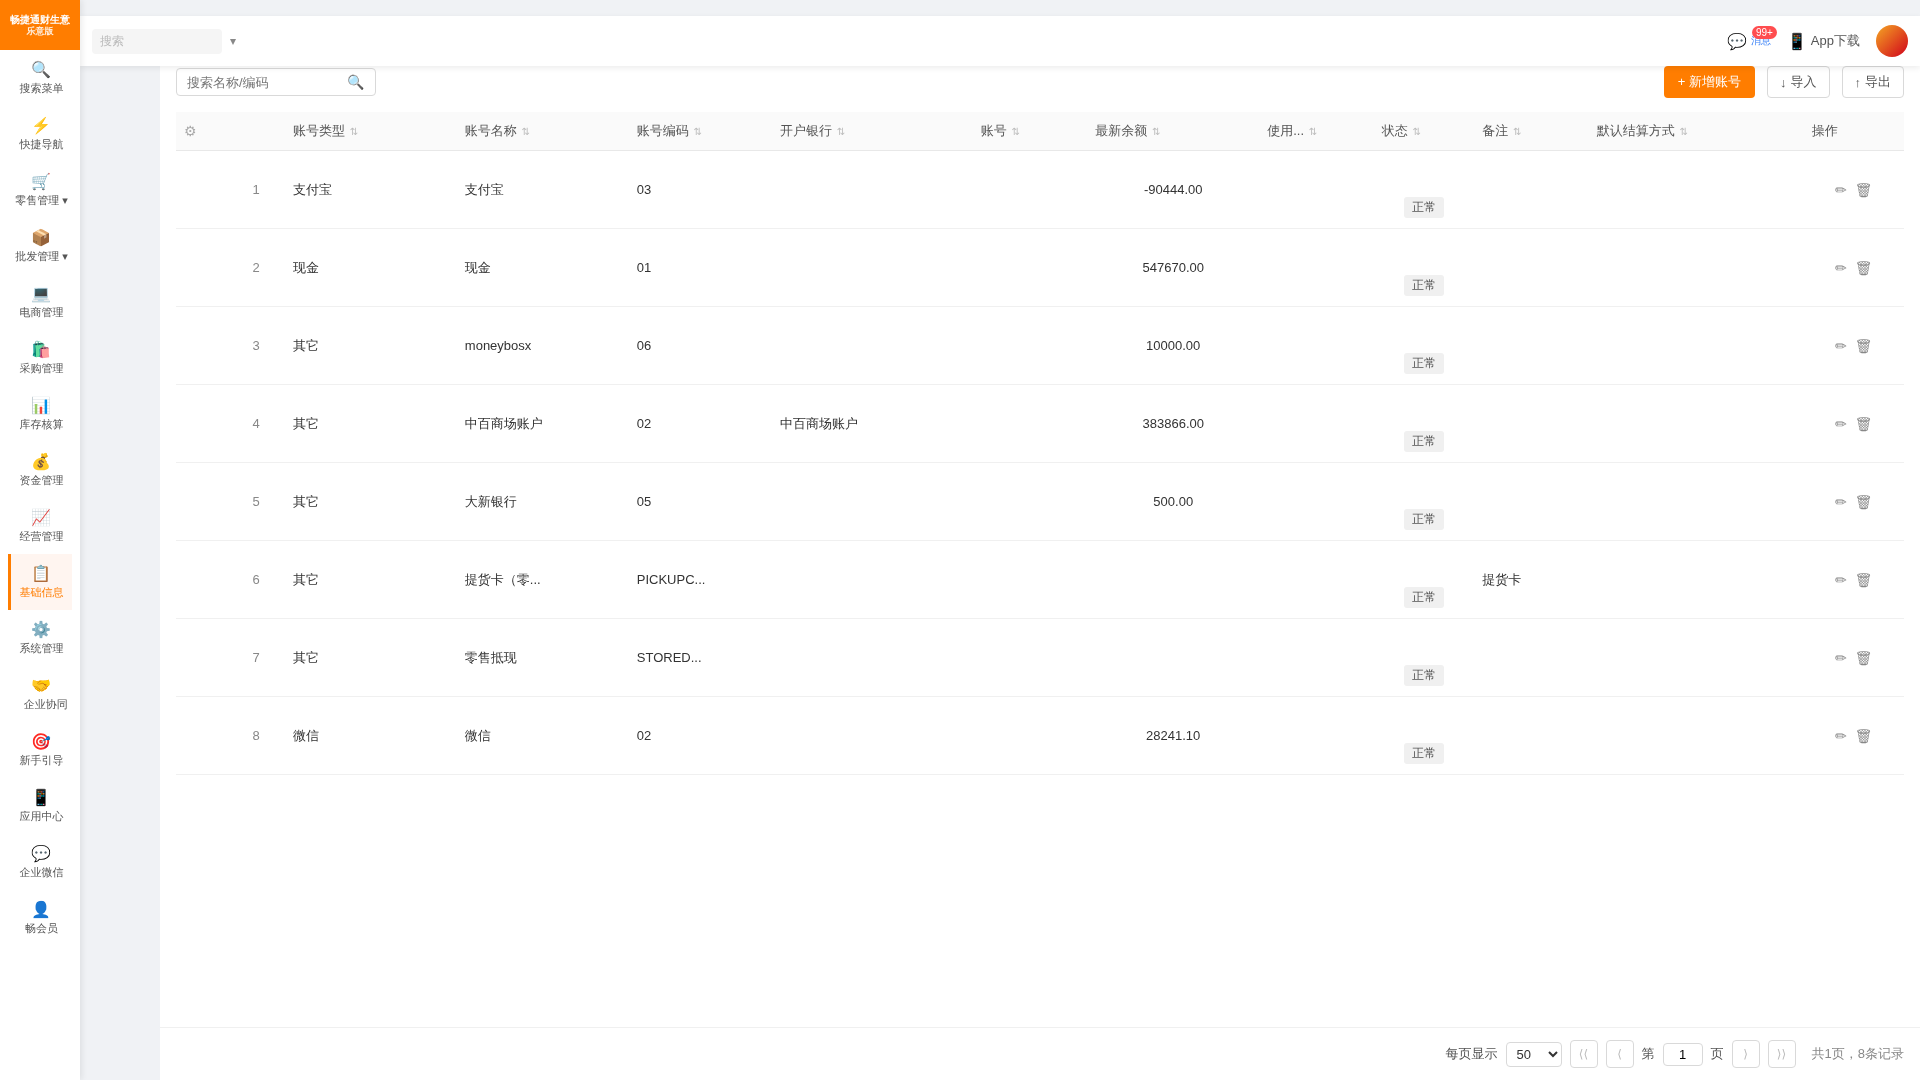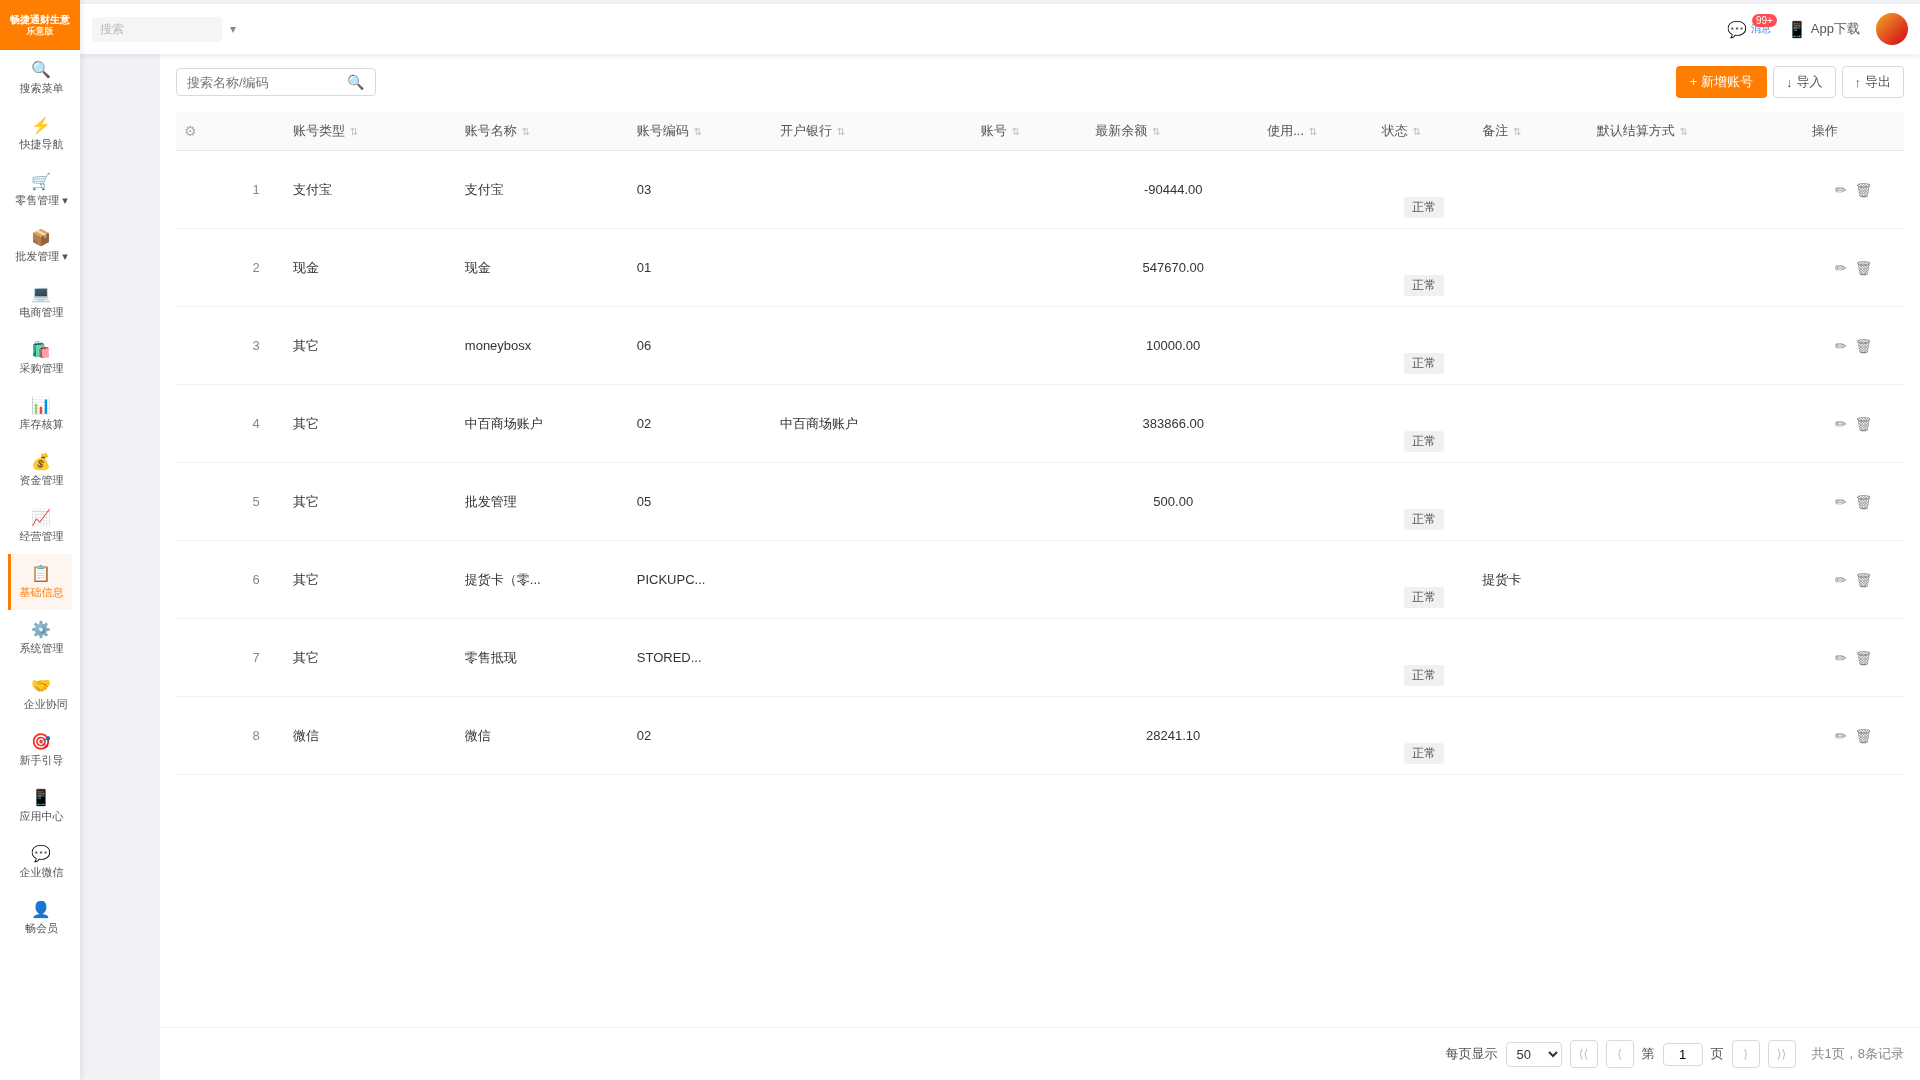--- a/index.html
+++ b/index.html
@@ -41,21 +41,21 @@
       font-size: 12px;
       border-left: 3px solid transparent;
       transition: all 0.2s;
     }
     .sidebar-nav-item.active { background: #fff5f0; color: #ff7d00; border-left-color: #ff7d00; }
     .sidebar-nav-item .nav-icon { font-size: 16px; margin-bottom: 2px; }
 
     
     .topbar {
       position: fixed;
-      top: 4px;
+      top: 16px;
       left: 80px;
       right: 0;
       height: 50px;
       background: #fff;
       display: flex;
       align-items: center;
       padding: 0 12px;
       box-shadow: 0 2px 6px rgba(0,0,0,0.08);
       z-index: 9;
     }
@@ -169,21 +169,21 @@
       background: #fff;
       padding: 16px;
       overflow: auto;
     }
 
     
     .toolbar {
       display: flex;
       align-items: center;
       margin-bottom: 14px;
-      gap: 6px;
+      gap: 12px;
     }
     .search-box {
       display: flex;
       align-items: center;
       border: 1px solid #d9d9d9;
       border-radius: 4px;
       padding: 5px 10px;
       width: 200px;
       background: #fff;
     }
@@ -528,21 +528,21 @@
       <div class="action-btns">
         <span class="action-btn" title="编辑">✏</span>
         <span class="action-btn" title="删除">🗑</span>
       </div>
     </td>
           </tr>
           <tr>
             <td class="col-gear"></td>
             <td class="col-num" style="color:#888;">5</td>
             <td class="col-type">其它</td>
-            <td class="col-name">批发管理</td>
+            <td class="col-name">大新银行</td>
             <td class="col-code">05</td>
             <td class="col-bank"></td>
             <td class="col-account"></td>
             <td class="col-balance">500.00</td>
             <td class="col-usage"></td>
             <td class="col-status"><span class="status-badge">正常</span></td>
             <td class="col-note"></td>
             <td class="col-default"></td>
             <td class="col-action">
       <div class="action-btns">

